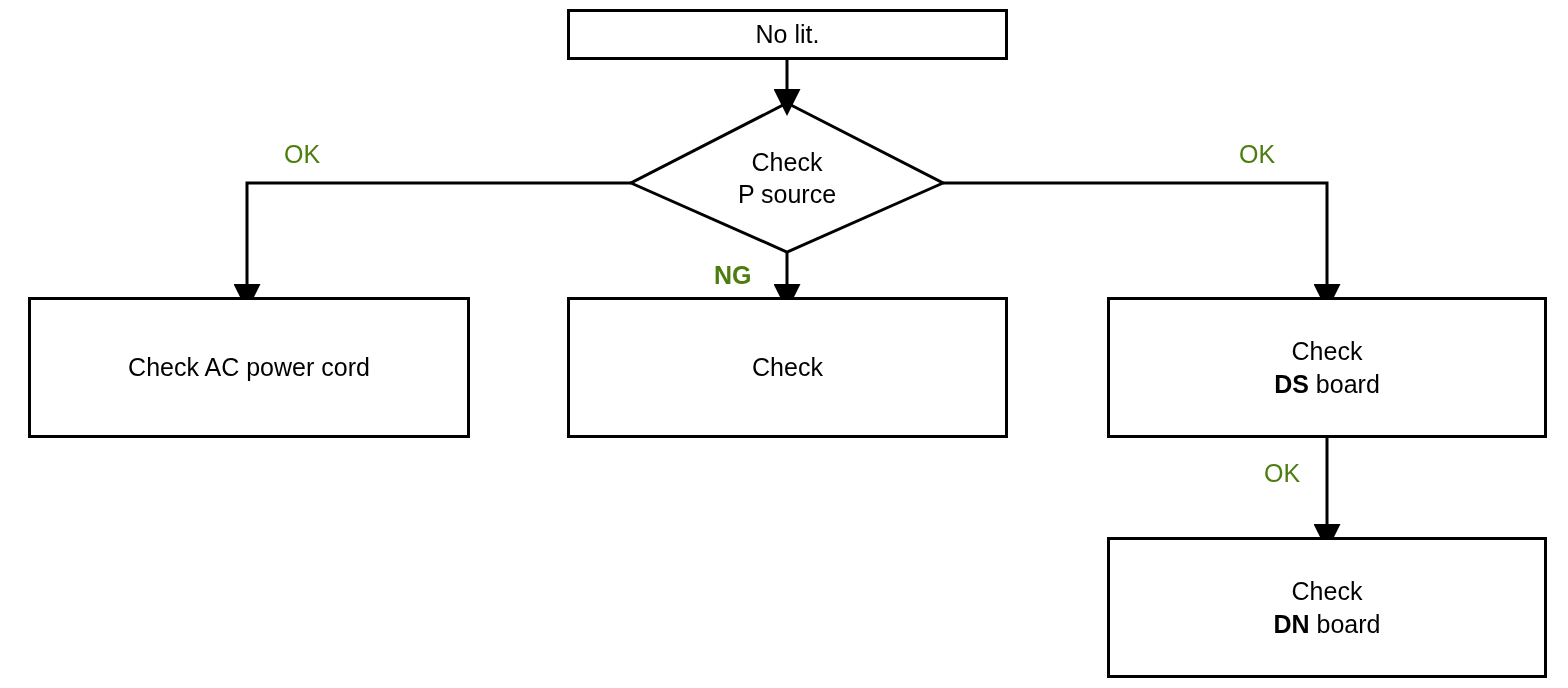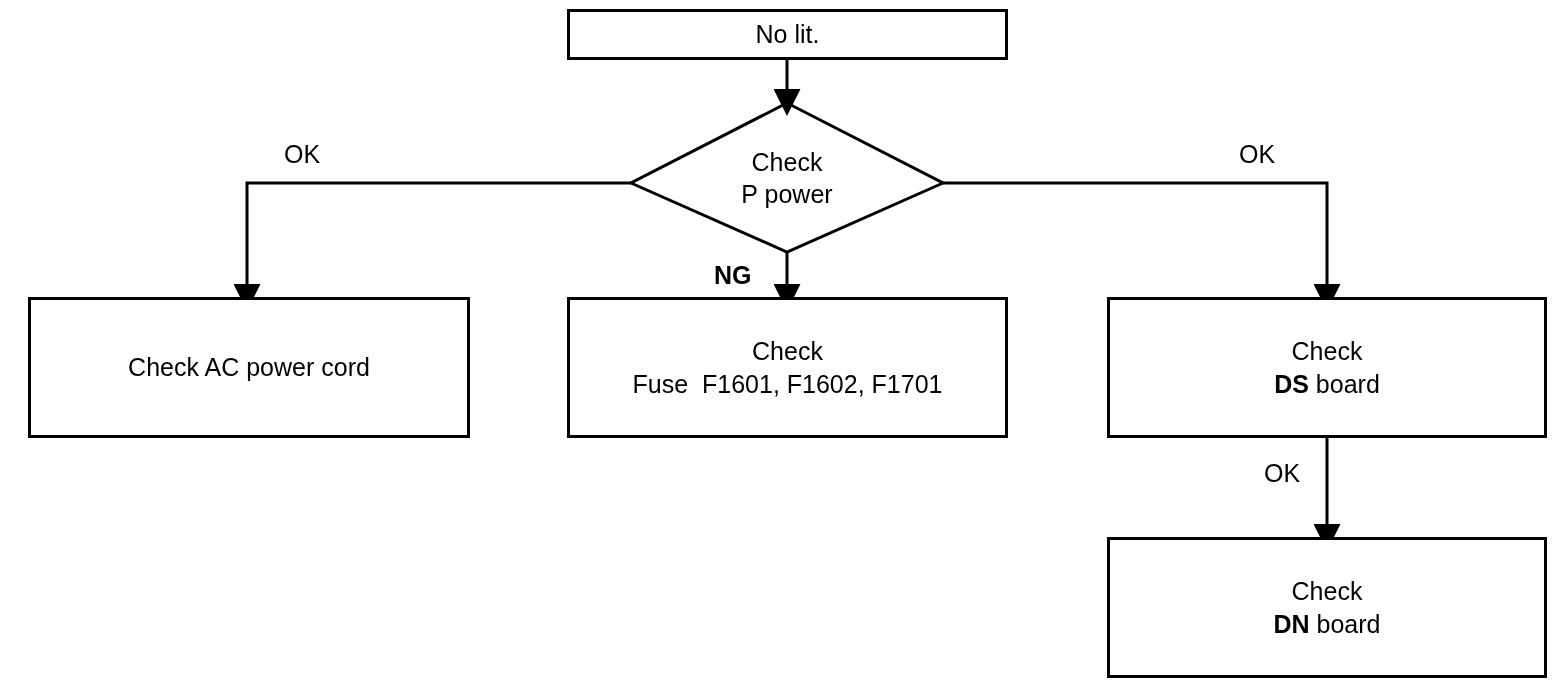--- a/index.html
+++ b/index.html
@@ -100,21 +100,21 @@
     flex-direction: column;
     align-items: center;
     justify-content: center;
     color: #000000;
     pointer-events: none;
   }
 
   .edge-label {
     position: absolute;
     font-size: 25px;
-    color: #000000;
+    color: #4d7c0f;
     white-space: pre;
     line-height: 1;
   }
   #label-ok-left  { left: 284px;  top: 142px; }
   #label-no-ac    { left: 284px;  top: 199px; }
   #label-ok-right { left: 1239px; top: 142px; }
   #label-ng       { left: 714px;  top: 263px; font-weight: bold; }
   #label-ok-ds-dn { left: 1264px; top: 461px; }
 </style>
 </head>
@@ -141,31 +141,30 @@
 
     <path d="M1327,438 L1327,527" fill="none" stroke="#000000" stroke-width="3" marker-end="url(#arrowhead)"></path>
   </svg>
 
   <div class="node-box" id="box-no-lit">
     <span class="node-line center">No lit.</span>
   </div>
 
   <div class="diamond-label">
     <span class="node-line center">Check</span>
-    <span class="node-line center">P power</span>
+    <span class="node-line center">P source</span>
   </div>
 
   <div class="node-box" id="box-ac-power">
     <span class="node-line center">Check AC power cord</span>
   </div>
 
   <div class="node-box" id="box-fuse">
     <div class="fuse-block">
       <span class="node-line fuse-title">Check</span>
-      <span class="node-line">Fuse  F1601, F1602, F1701</span>
     </div>
   </div>
 
   <div class="node-box" id="box-ds">
     <span class="node-line center">Check</span>
     <span class="node-line center"><b>DS</b><span> board</span></span>
   </div>
 
   <div class="node-box" id="box-dn">
     <span class="node-line center">Check</span>

